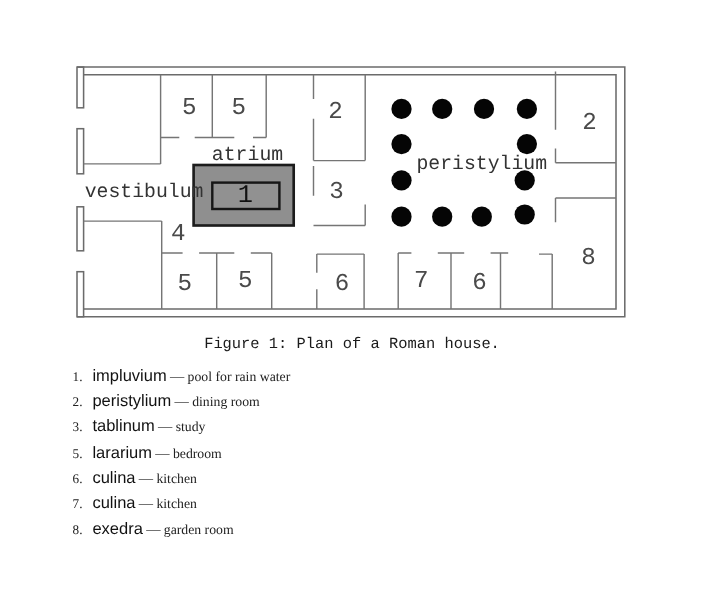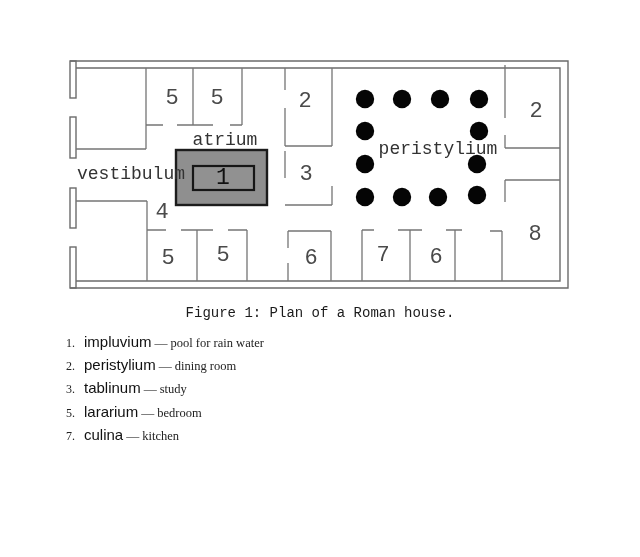--- a/index.html
+++ b/index.html
@@ -105,17 +105,23 @@
     <div class="legend-row">
       <span class="lnum">2.</span><span class="lterm">peristylium</span><span class="ldash">—</span><span class="ldesc">dining room</span>
     </div>
     <div class="legend-row">
       <span class="lnum">3.</span><span class="lterm">tablinum</span><span class="ldash">—</span><span class="ldesc">study</span>
     </div>
     <div class="legend-row">
       <span class="lnum">5.</span><span class="lterm">lararium</span><span class="ldash">—</span><span class="ldesc">bedroom</span>
     </div>
     <div class="legend-row">
+      <span class="lnum">6.</span><span class="lterm">culina</span><span class="ldash">—</span><span class="ldesc">kitchen</span>
+    </div>
+    <div class="legend-row">
       <span class="lnum">7.</span><span class="lterm">culina</span><span class="ldash">—</span><span class="ldesc">kitchen</span>
+    </div>
+    <div class="legend-row">
+      <span class="lnum">8.</span><span class="lterm">exedra</span><span class="ldash">—</span><span class="ldesc">garden room</span>
     </div>
   </div>
 
 </div>
 
 </body></html>

